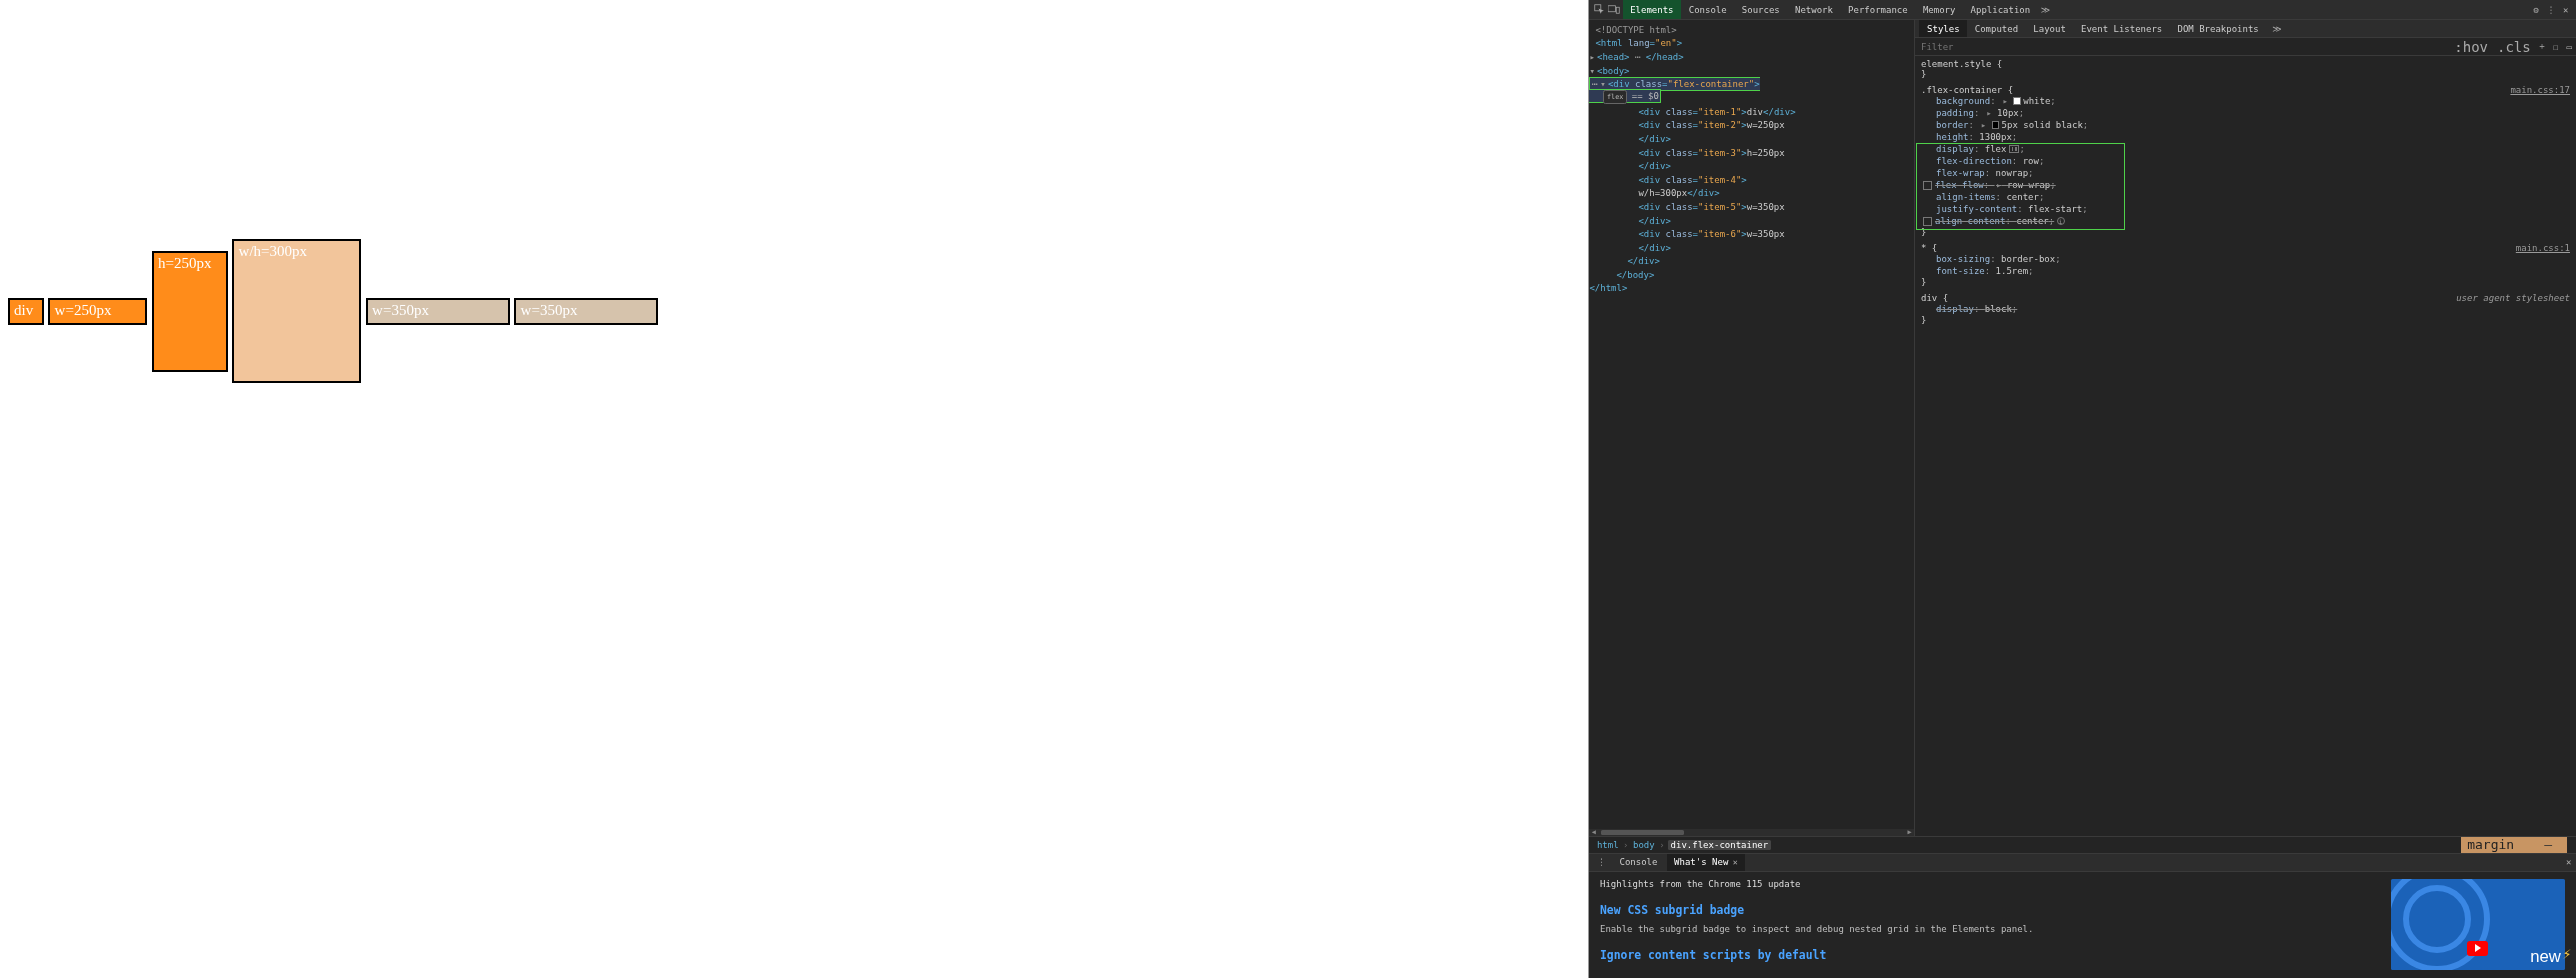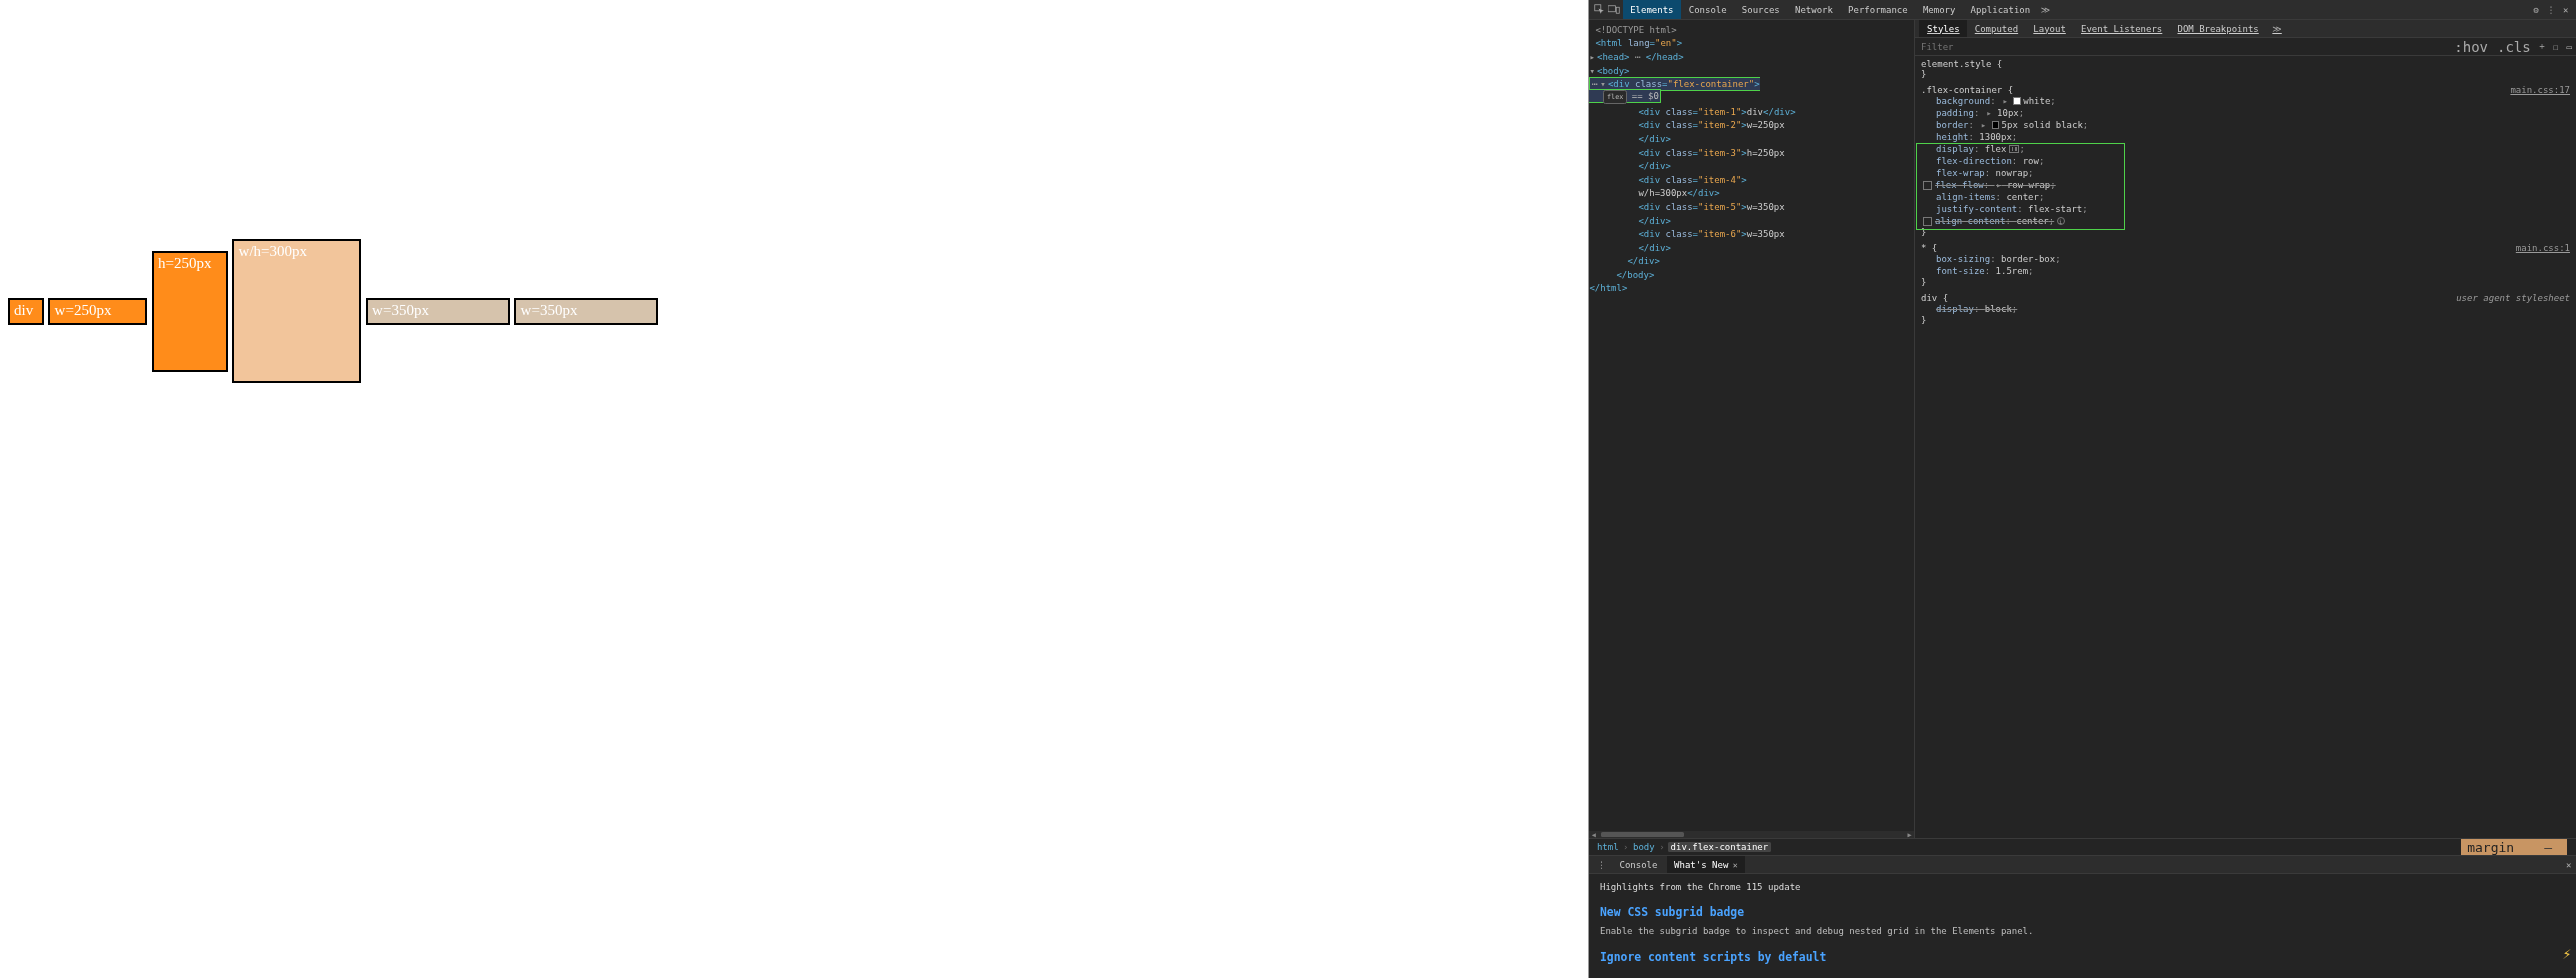--- a/index.html
+++ b/index.html
@@ -19,21 +19,21 @@
 .flex-container > div + div { margin-left:4.5px; }
 
 
 .devtools { flex:1; background:#242424; color:#ccc; font-family:Menlo,Consolas,monospace; font-size:9px; display:flex; flex-direction:column; position:relative; }
 
 
 .dt-toolbar { display:flex; align-items:center; background:#2d2d2d; border-bottom:0.8px solid #3a3a3a; height:20px; padding:0 3px; gap:1.5px; }
 .dt-toolbar .tbicon { width:13.6px; height:13.6px; display:flex; align-items:center;justify-content:center; color:#aaa; }
 .dt-tabs { display:flex; align-items:center; height:100%; }
 .dt-tab { padding:0 7.6px; height:100%; display:flex; align-items:center; color:#ccc; }
-.dt-tab.active { background:#0c4a6e; color:#fff; }
+.dt-tab.active { background:#14532d; color:#fff; }
 .dt-toolbar .spacer { flex:1; }
 .dt-toolbar .more { color:#aaa; padding:0 3px;}
 .dt-toolbar .right-icons { display:flex; gap:7.6px; color:#aaa; padding:0 4.5px;}
 
 
 .dt-main { flex:1; display:flex; min-height:0; }
 .dom-panel { flex:0 0 33%; border-right:0.8px solid #3a3a3a; overflow:auto; padding-top:3px; position:relative;}
 .styles-panel { flex:1; display:flex; flex-direction:column; min-width:0; }
 
 
@@ -41,21 +41,21 @@
 .ind0{padding-left:6px}.ind1{padding-left:0}.ind2{padding-left:27px}.ind3{padding-left:38px}.ind4{padding-left:49px}
 .tag{color:#5db0d7}.attr{color:#9bbbdc}.val{color:#e8a64e}.txt{color:#ccc}.punct{color:#999}
 .arrow{display:inline-block;width:7.6px;color:#999}
 .dom-sel { position:relative; }
 .dom-sel-hl { border:1.5px solid #4fd24a; border-radius:0.8px; padding:0.8px 1.5px; background:#2f3a53; }
 .dom-sel .dots { color:#aaa; margin-right:3px;}
 .dom-badge { display:inline-block; border:0.8px solid #666; border-radius:2.3px; padding:0 3px; font-size:6.8px; color:#bbb; margin-left:13.6px; margin-right:4.5px; background:#2a2a2a;}
 .eq0 { color:#bbb; }
 
 
-.sp-tabs { display:flex; align-items:center; background:#2d2d2d; height:18px; border-bottom:0.8px solid #3a3a3a; padding-left:4.5px; color:#ccc;text-decoration:underline;}
+.sp-tabs { display:flex; align-items:center; background:#2d2d2d; height:18px; border-bottom:0.8px solid #3a3a3a; padding-left:4.5px; color:#ccc;}
 .sp-tab { padding:0 7.6px; height:100%; display:flex; align-items:center; }
 .sp-tab.active { background:#1e1e1e; color:#fff;}
 .sp-tabs .more{color:#aaa;padding:0 6px}
 
 
 .sp-filter { display:flex; align-items:center; height:18px; border-bottom:0.8px solid #3a3a3a; background:#242424;}
 .sp-filter input { flex:1; background:transparent; border:none; color:#aaa; font-family:inherit; font-size:9px; padding-left:6px; outline:none;}
 .sp-filter .tgl { color:#aaa; padding:0 4.5px; font-size:14px;}
 .sp-filter .ibtn { width:13.6px;text-align:center; color:#aaa;}
 
@@ -303,19 +303,25 @@
         <div style="flex:1"></div>
         <span class="drawer-dots">✕</span>
       </div>
       <div class="drawer-body">
         <div class="drawer-text">
           <div class="subhead">Highlights from the Chrome 115 update</div>
           <h3>New CSS subgrid badge</h3>
           <p>Enable the subgrid badge to inspect and debug nested grid in the Elements panel.</p>
           <h3>Ignore content scripts by default</h3>
         </div>
+        <div class="drawer-thumb">
+          <div class="ring r1"></div>
+            <div class="ring r2"></div>
+          <div class="play"></div>
+          <div class="newtxt">new</div>
+        </div>
       </div>
     </div>
 
     <div class="bolt">⚡</div>
   </div>
 </div>
 
 
 </body></html>

